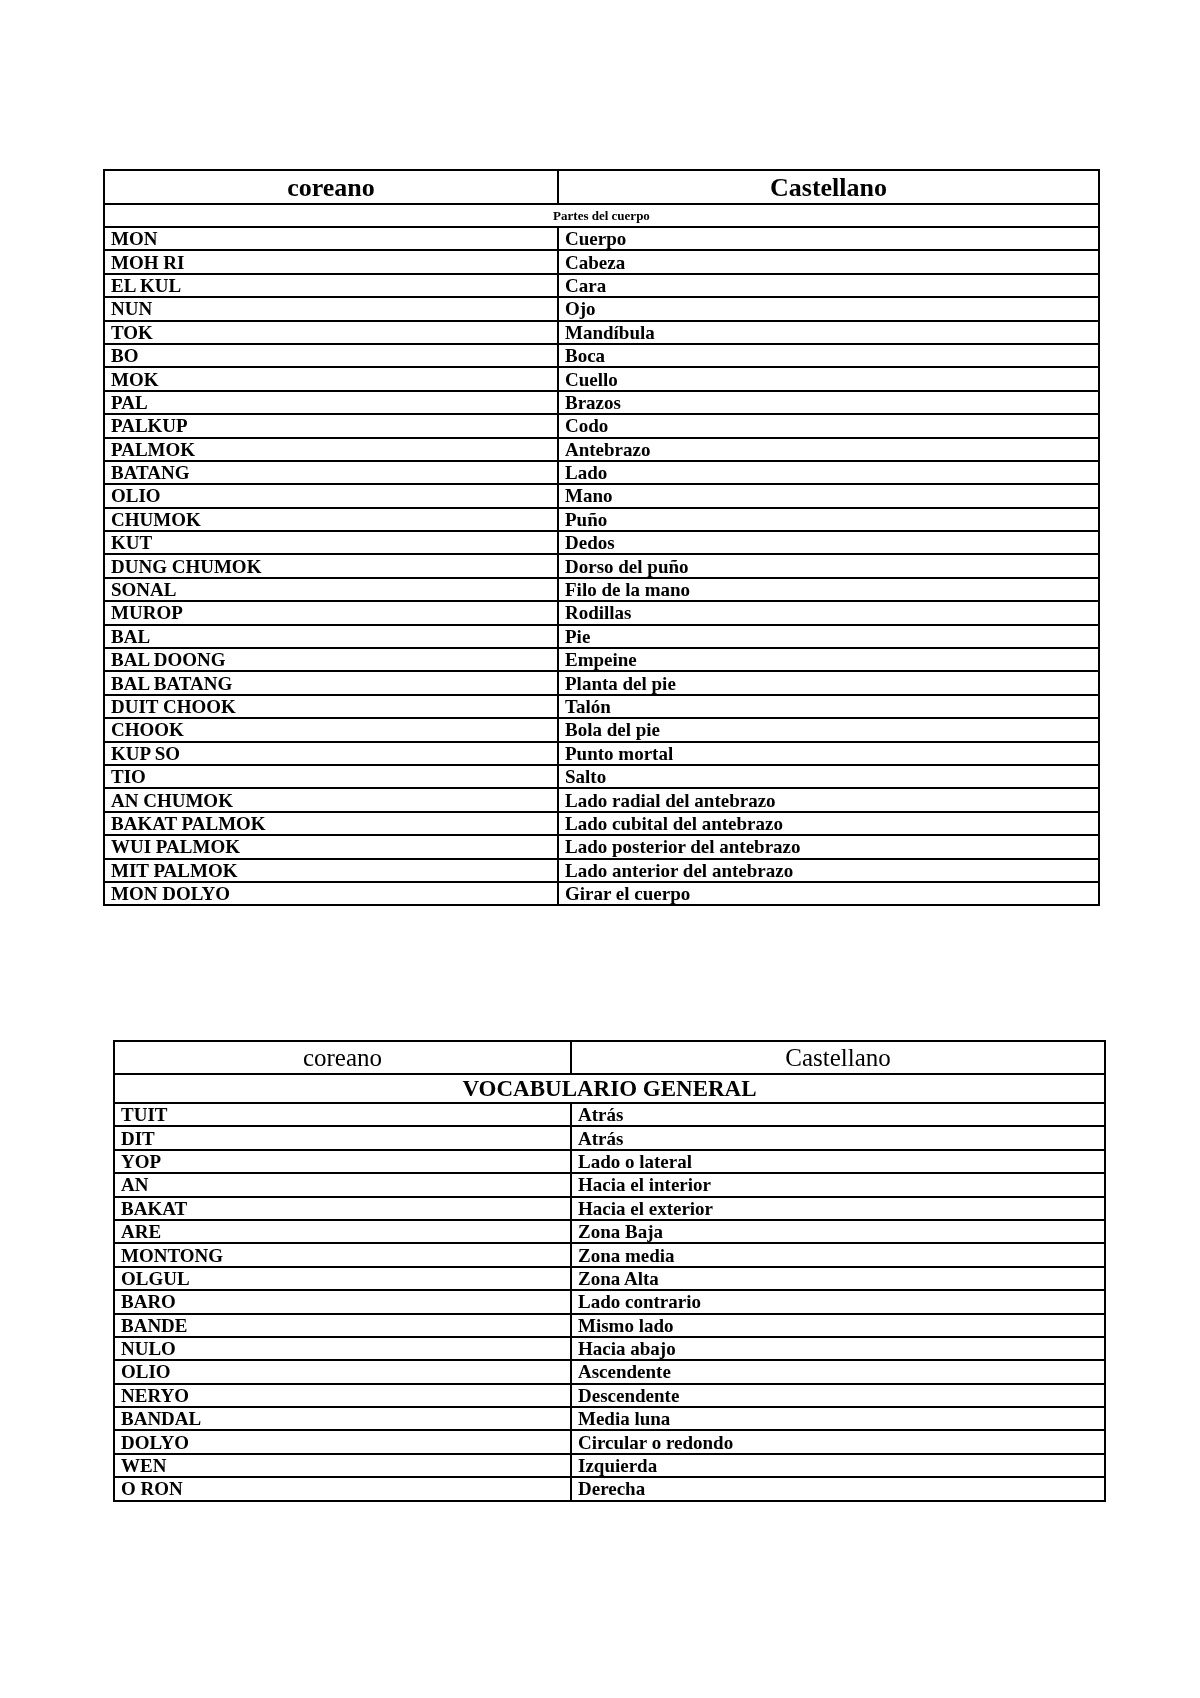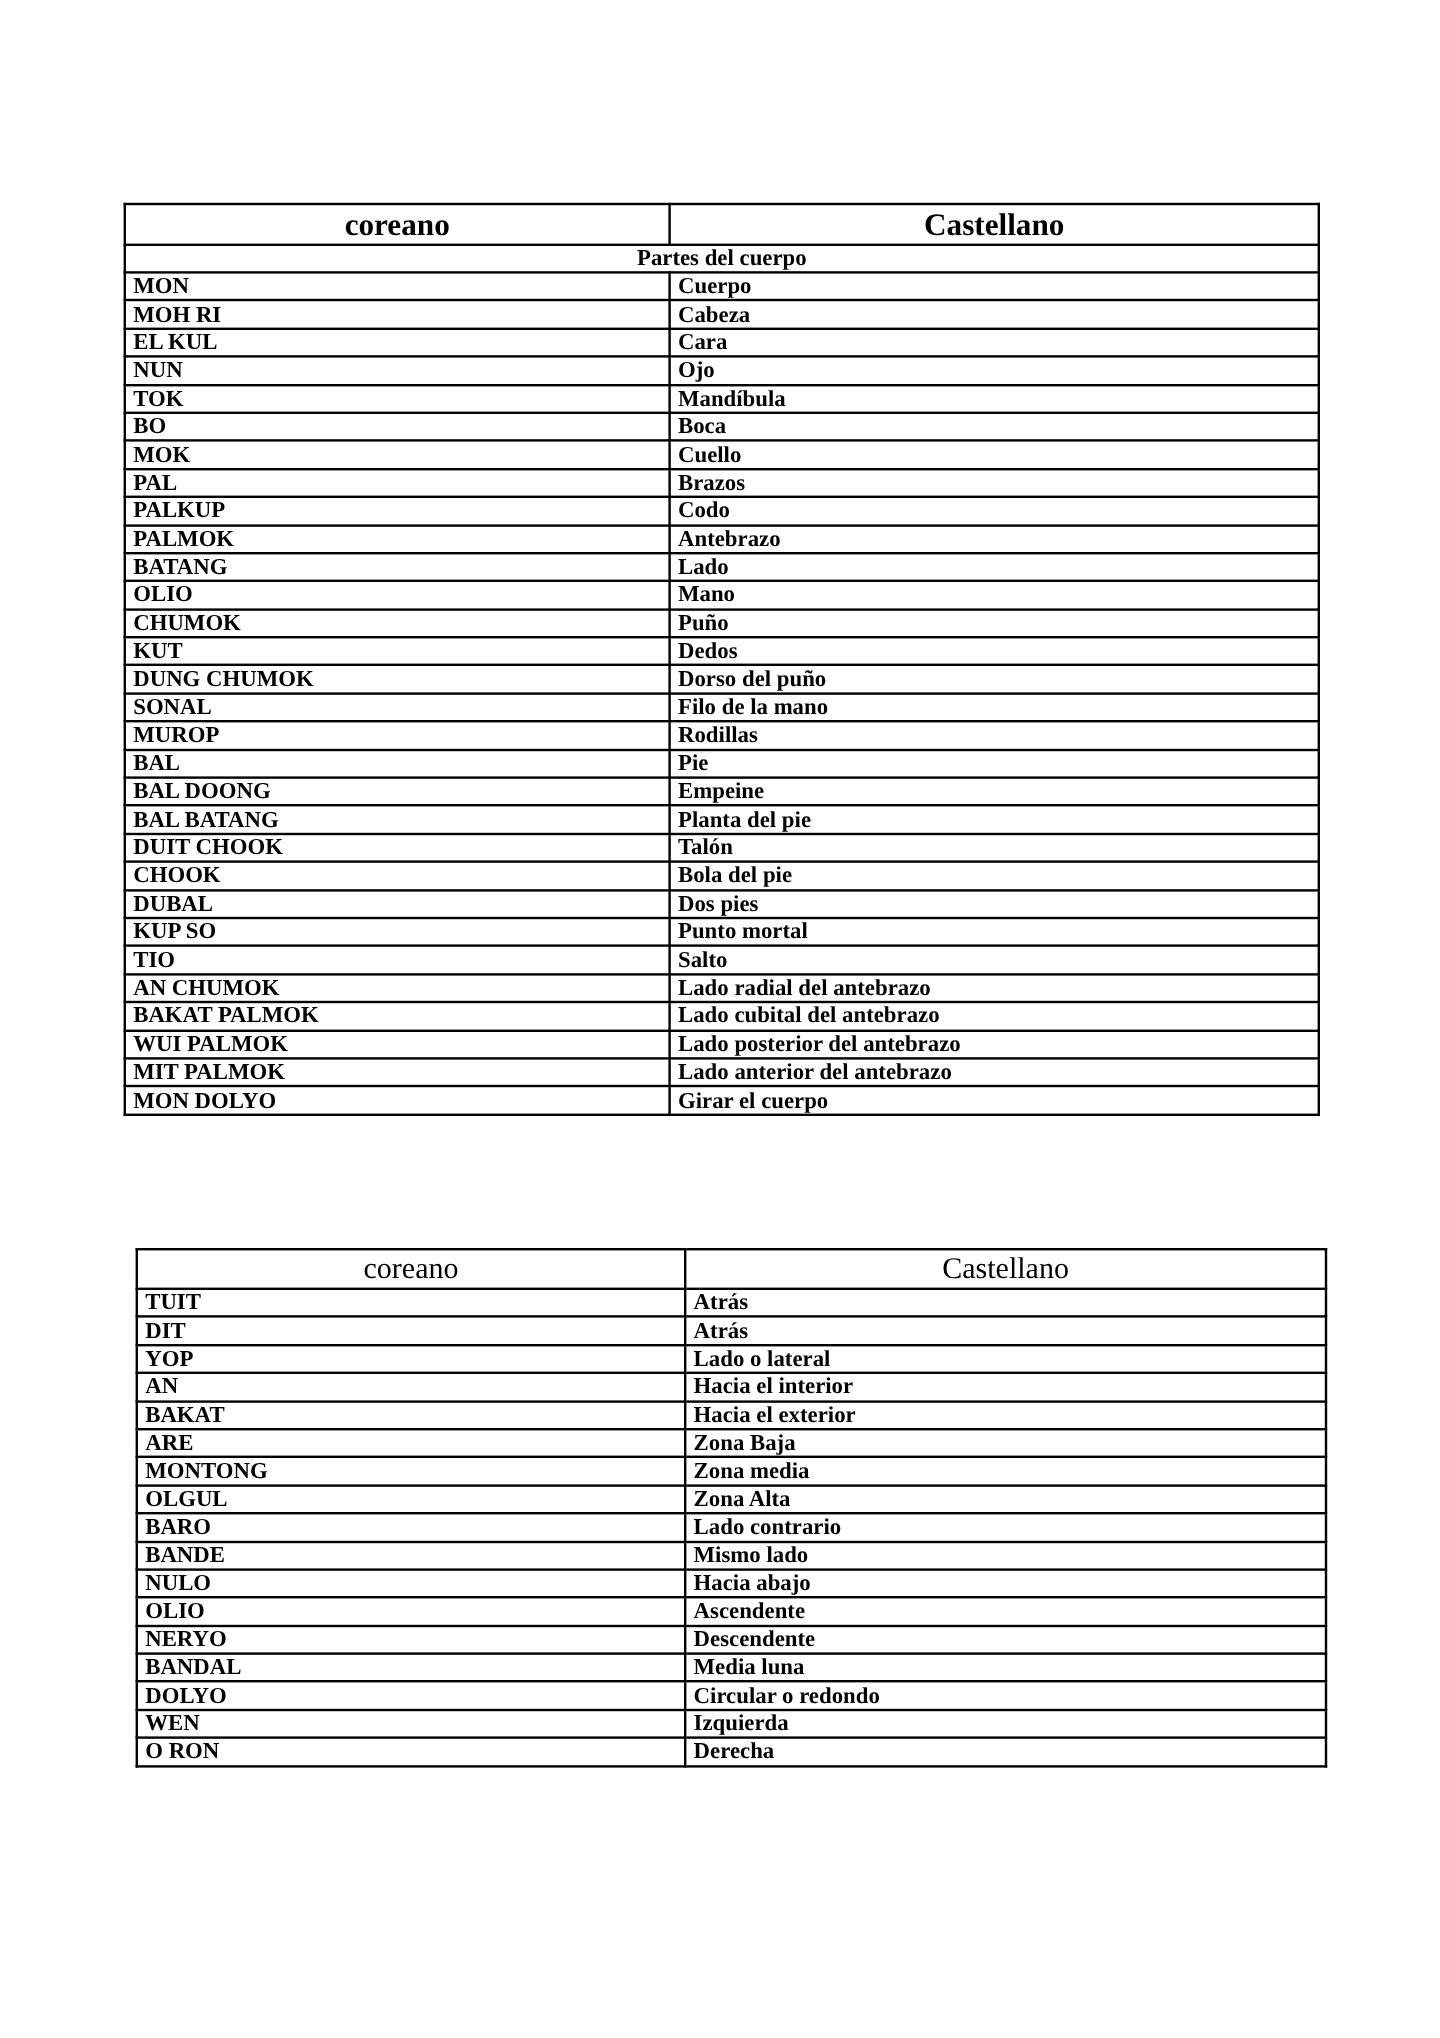--- a/index.html
+++ b/index.html
@@ -40,21 +40,21 @@
     #table-body-parts col.c1 { width: 454px; }
     #table-body-parts col.c2 { width: 541px; }
     #table-body-parts tr.header td {
       height: 32px;
       font-size: 26px;
       text-align: center;
       padding: 0;
     }
     #table-body-parts tr.section td {
       height: 21px;
-      font-size: 19px;
+      font-size: 13px;
       text-align: center;
       padding: 0;
     }
     #table-body-parts tr.row td {
       height: 21.4px;
     }
 
     #table-general {
       left: 113px;
       top: 1012px;
@@ -177,24 +177,20 @@
       </tr>
       <tr class="row">
         <td>DUIT CHOOK</td>
         <td>Talón</td>
       </tr>
       <tr class="row">
         <td>CHOOK</td>
         <td>Bola del pie</td>
       </tr>
       <tr class="row">
-        <td>DUBAL</td>
-        <td>Dos pies</td>
-      </tr>
-      <tr class="row">
         <td>KUP SO</td>
         <td>Punto mortal</td>
       </tr>
       <tr class="row">
         <td>TIO</td>
         <td>Salto</td>
       </tr>
       <tr class="row">
         <td>AN CHUMOK</td>
         <td>Lado radial del antebrazo</td>
@@ -221,20 +217,23 @@
 <table class="vocab" id="table-general">
   <colgroup>
       <col class="c1">
       <col class="c2">
     </colgroup>
   <tbody id="tbody-1">
     <tr class="header">
       <td>coreano</td>
       <td>Castellano</td>
     </tr>
+    <tr class="section">
+      <td colspan="2">VOCABULARIO GENERAL</td>
+    </tr>
       <tr class="row">
         <td>TUIT</td>
         <td>Atrás</td>
       </tr>
       <tr class="row">
         <td>DIT</td>
         <td>Atrás</td>
       </tr>
       <tr class="row">
         <td>YOP</td>

